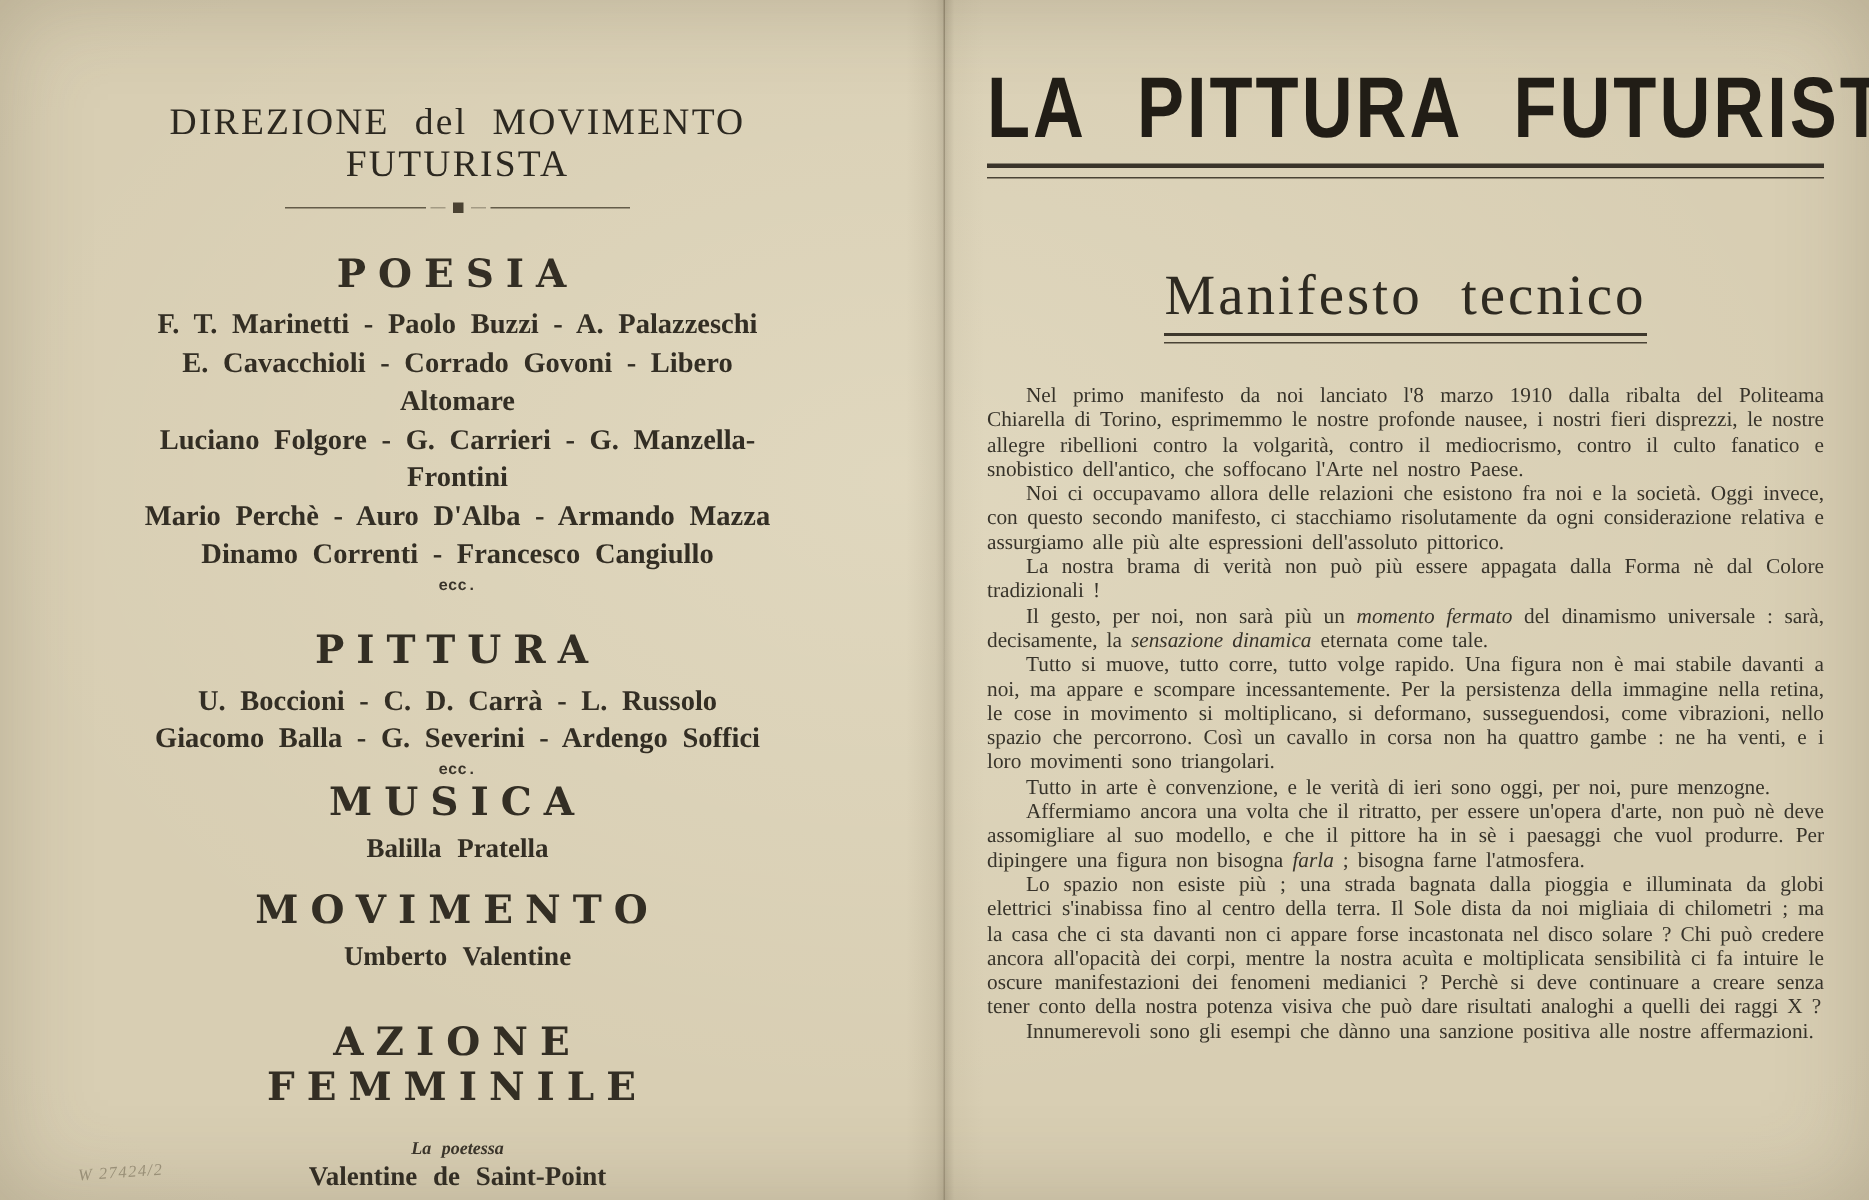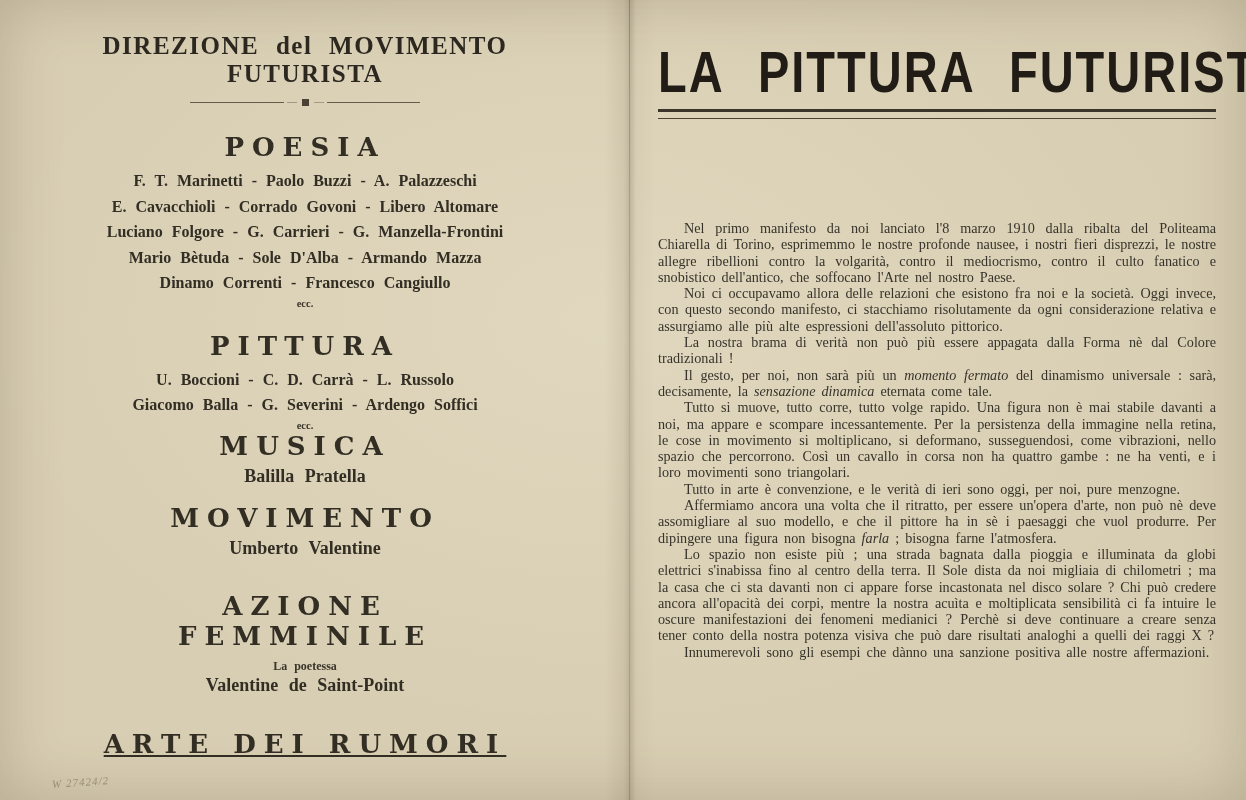--- a/index.html
+++ b/index.html
@@ -18,39 +18,39 @@
     position:absolute;left:604px;top:0;width:52px;height:100%;pointer-events:none;
     background:linear-gradient(90deg, rgba(0,0,0,0) 0%, rgba(96,84,60,0.10) 38%,
                rgba(70,60,40,0.20) 50%, rgba(120,108,80,0.06) 62%, rgba(0,0,0,0) 100%);
   }
   .fold-line{position:absolute;left:629px;top:0;width:1px;height:100%;
     background:linear-gradient(180deg, rgba(80,68,46,0.35), rgba(80,68,46,0.08) 55%, rgba(80,68,46,0.25));
     pointer-events:none;}
   
   .page-left{position:absolute;left:0;top:0;width:628px;height:100%;}
   .left-inner{margin-left:88px;width:434px;text-align:center;}
-  .dir-header{margin-top:32px;font-size:25px;font-weight:bold;letter-spacing:1.5px;
+  .dir-header{margin-top:68px;font-size:25px;font-weight:normal;letter-spacing:1.5px;
     word-spacing:9px;color:#2c2820;}
   .ornament{margin:10px auto 0 auto;width:230px;height:9px;display:flex;align-items:center;justify-content:center;}
   .ornament .bar{flex:1;height:1px;background:rgba(60,52,36,0.75);}
   .ornament .gap{width:10px;height:1px;background:rgba(60,52,36,0.35);margin:0 3px;}
   .ornament .sq{width:7px;height:7px;background:#4a4232;margin:0 2px;}
   .sec-title{font-family:"DejaVu Serif", serif;font-weight:bold;font-size:26px;
     letter-spacing:8px;color:#332e24;text-align:center;}
   .mt-poesia{margin-top:25px;}
-  .names{margin-top:6px;font-size:16px;font-weight:bold;line-height:25.5px;
+  .names{margin-top:6px;font-size:19px;font-weight:bold;line-height:25.5px;
     word-spacing:5px;color:#332e24;}
-  .ecc{font-size:10.5px;font-weight:bold;margin-top:2px;color:#3a342a;}
+  .ecc{font-size:10.5px;font-weight:bold;margin-top:2px;color:#3a342a;font-family:Liberation Mono, monospace;}
   .mt-pittura{margin-top:22px;}
   .mt-musica{}
   .mt-scultura{margin-top:16px;}
   .mt-azione{margin-top:32px;}
   .mt-arte{margin-top:33px;text-decoration:underline;}
   .one-name{margin-top:5px;font-size:18px;font-weight:bold;word-spacing:6px;color:#332e24;}
-  .poetessa{margin-top:8px;font-size:12px;font-weight:bold;word-spacing:4px;color:#3a342a;}
+  .poetessa{margin-top:18px;font-size:12px;font-weight:bold;word-spacing:4px;color:#3a342a;font-style:italic;}
   .pencil{position:absolute;left:52px;top:776px;font-style:italic;font-size:11px;
     color:rgba(110,100,78,0.55);transform:rotate(-4deg);letter-spacing:1px;}
   
   .page-right{position:absolute;left:658px;top:0;width:558px;height:100%;}
   .big-title{margin-top:44px;text-align:center;}
   .big-title span{display:inline-block;font-family:"Liberation Sans", sans-serif;
     font-weight:bold;font-size:47px;letter-spacing:2px;word-spacing:20px;
     color:#211d16;transform:scaleY(1.22);transform-origin:center;white-space:nowrap;}
   .title-rule{margin-top:10px;height:6px;border-top:3px solid #3a342a;border-bottom:1px solid #4a4335;}
   .subtitle-wrap{margin-top:56px;text-align:center;}
@@ -78,21 +78,21 @@
         <span class="sq"></span>
         <span class="gap"></span>
         <span class="bar"></span>
       </div>
 
       <div class="sec-title mt-poesia">POESIA</div>
       <div class="names">
         <div>F. T. Marinetti - Paolo Buzzi - A. Palazzeschi</div>
         <div>E. Cavacchioli - Corrado Govoni - Libero Altomare</div>
         <div>Luciano Folgore - G. Carrieri - G. Manzella-Frontini</div>
-        <div>Mario Bètuda - Sole D'Alba - Armando Mazza</div>
+        <div>Mario Perchè - Auro D'Alba - Armando Mazza</div>
         <div>Dinamo Correnti - Francesco Cangiullo</div>
       </div>
       <div class="ecc">ecc.</div>
 
       <div class="sec-title mt-pittura">PITTURA</div>
       <div class="names">
         <div>U. Boccioni - C. D. Carrà - L. Russolo</div>
         <div>Giacomo Balla - G. Severini - Ardengo Soffici</div>
       </div>
       <div class="ecc">ecc.</div>
@@ -116,20 +116,21 @@
 
   <div class="page-right">
 
     <div class="big-title">
       <span>LA PITTURA FUTURISTA</span>
     </div>
     <div class="title-rule"></div>
 
     <div class="subtitle-wrap">
       <div class="subtitle-box">
+        <div class="subtitle">Manifesto tecnico</div>
         <div class="subtitle-rule"></div>
       </div>
     </div>
 
     <div class="body-text">
       <p><span>Nel primo manifesto da noi lanciato l'8 marzo 1910 dalla ribalta del Politeama Chiarella di Torino, esprimemmo le nostre profonde nausee, i nostri fieri disprezzi, le nostre allegre ribellioni contro la volgarità, contro il mediocrismo, contro il culto fanatico e snobistico dell'antico, che soffocano l'Arte nel nostro Paese.</span></p>
       <p><span>Noi ci occupavamo allora delle relazioni che esistono fra noi e la società. Oggi invece, con questo secondo manifesto, ci stacchiamo risolutamente da ogni considerazione relativa e assurgiamo alle più alte espressioni dell'assoluto pittorico.</span></p>
       <p><span>La nostra brama di verità non può più essere appagata dalla Forma nè dal Colore tradizionali !</span></p>
       <p><span>Il gesto, per noi, non sarà più un </span><em>momento fermato</em><span> del dinamismo universale : sarà, decisamente, la </span><em>sensazione dinamica</em><span> eternata come tale.</span></p>
       <p><span>Tutto si muove, tutto corre, tutto volge rapido. Una figura non è mai stabile davanti a noi, ma appare e scompare incessantemente. Per la persistenza della immagine nella retina, le cose in movimento si moltiplicano, si deformano, susseguendosi, come vibrazioni, nello spazio che percorrono. Così un cavallo in corsa non ha quattro gambe : ne ha venti, e i loro movimenti sono triangolari.</span></p>

